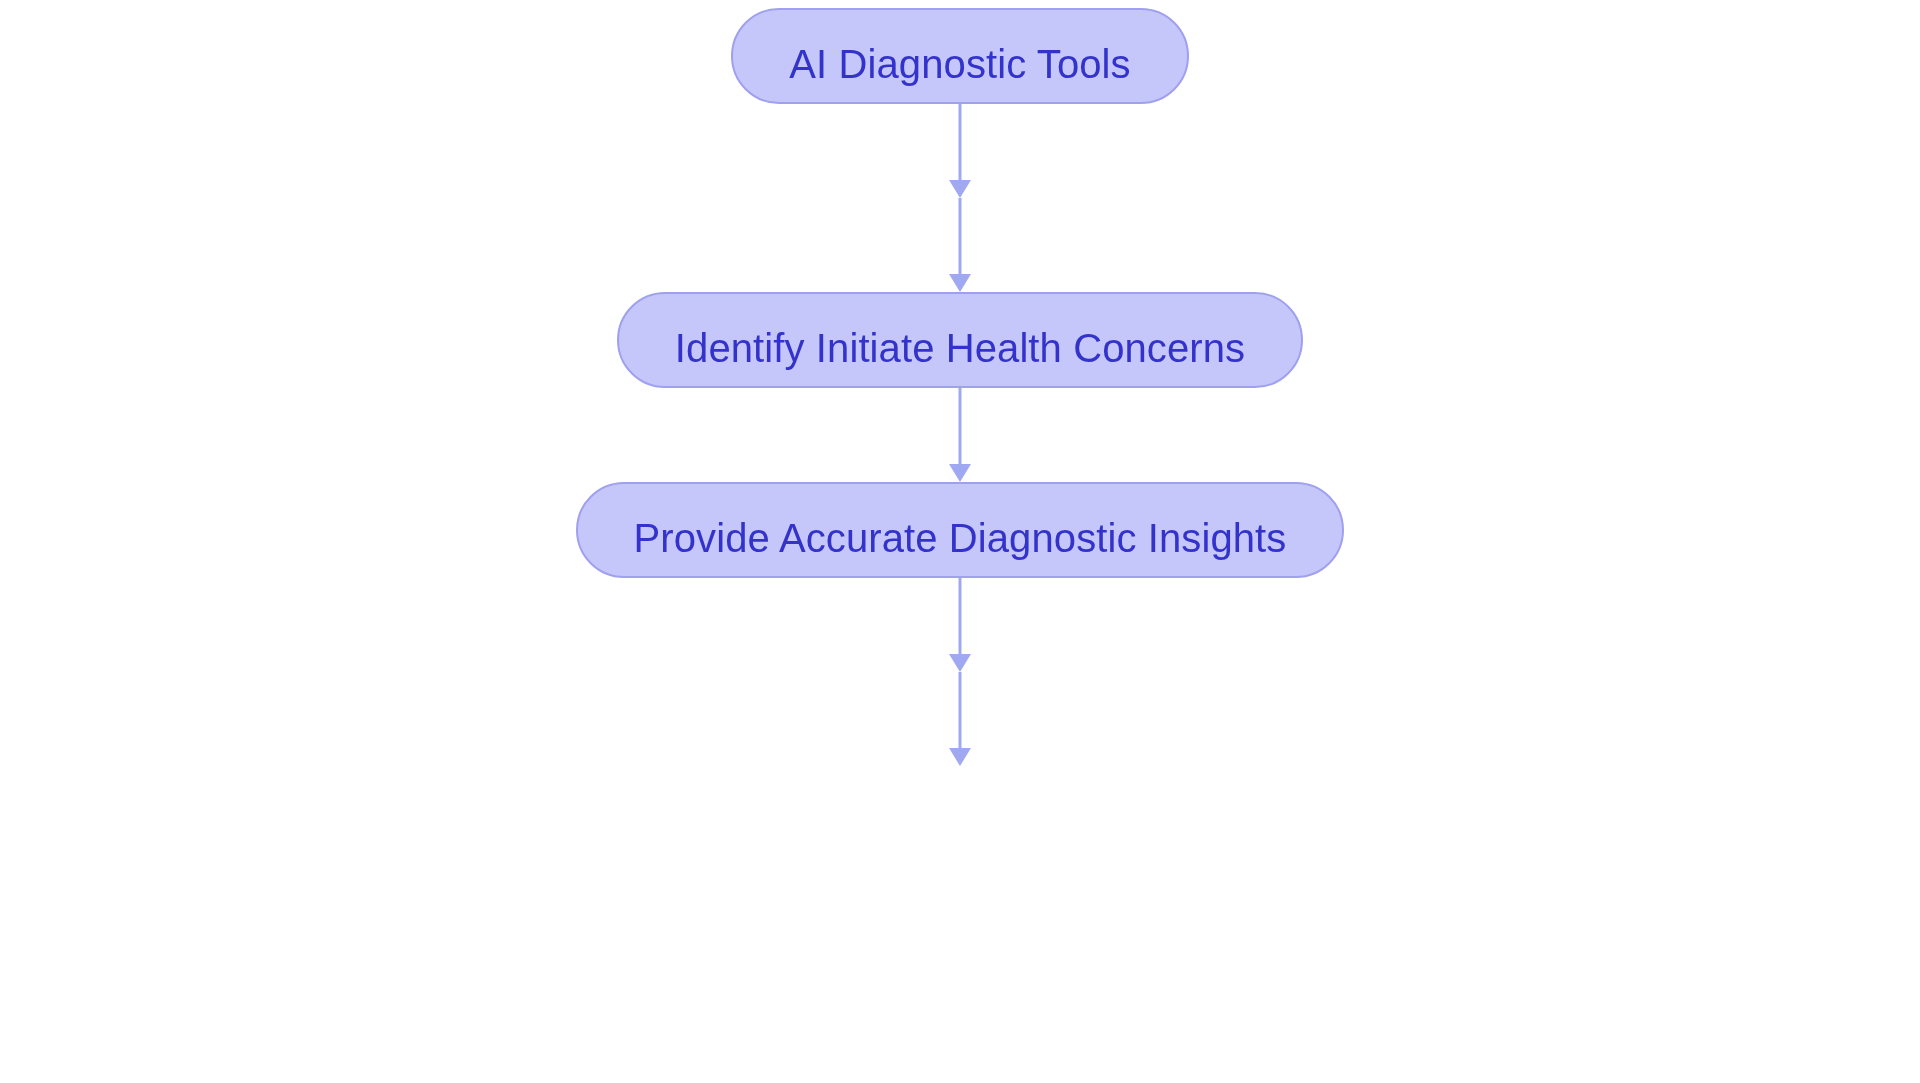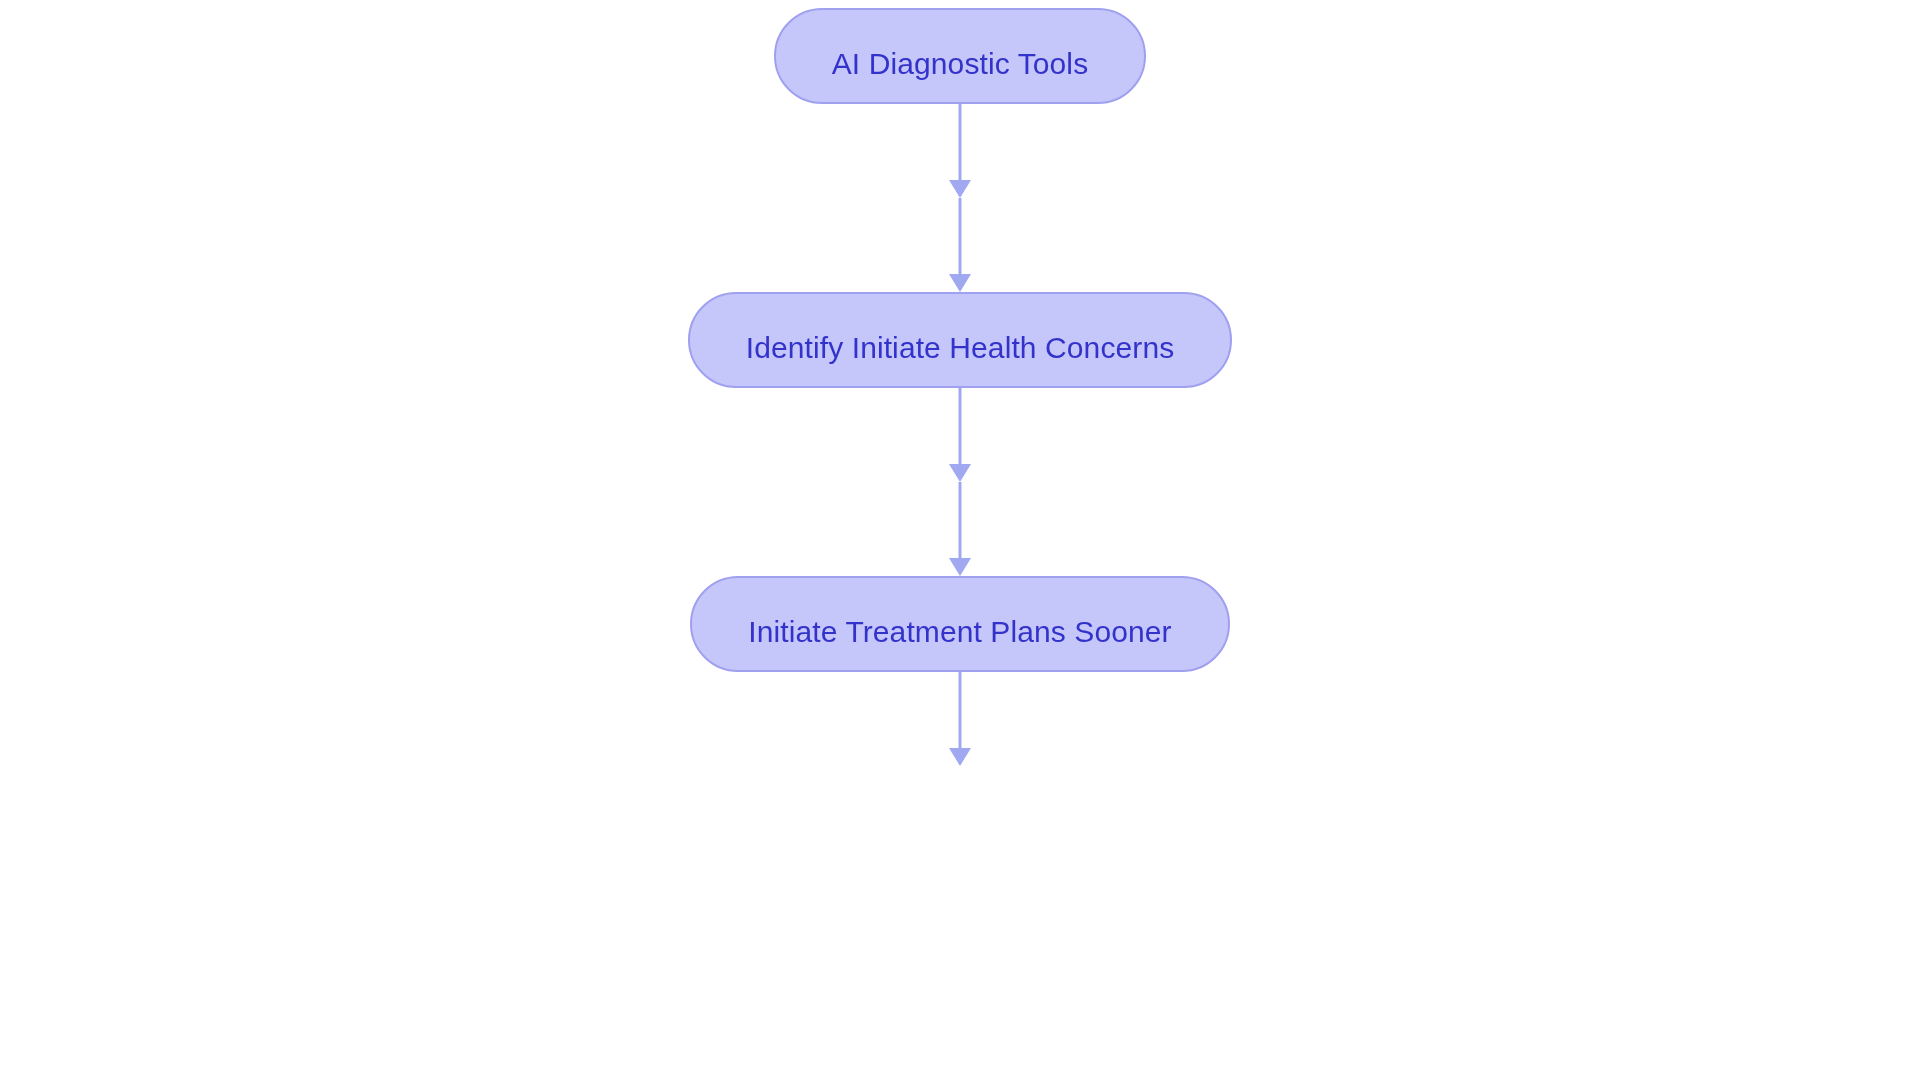--- a/index.html
+++ b/index.html
@@ -42,21 +42,21 @@
     height: 96px;
     padding: 0 56px;
     border-radius: 48px;
     background: #c5c6fa;
     border: 2px solid #9fa0ef;
     white-space: nowrap;
   }
 
   .flow-node-label {
     font-family: "Liberation Sans", sans-serif;
-    font-size: 30px;
+    font-size: 40px;
     font-weight: 400;
     line-height: 1;
     color: #3333cc;
     letter-spacing: 0.1px;
     white-space: nowrap;
     margin-top: 16px;
   }
 
   .flow-connector {
     width: 24px;
@@ -90,31 +90,31 @@
     <div class="flow-node">
       <span class="flow-node-label">Identify Initiate Health Concerns</span>
     </div>
   </div>
 
   <svg class="flow-connector" viewBox="0 0 24 94">
     <line x1="12" y1="0" x2="12" y2="76" stroke="#9fa8f0" stroke-width="3"></line>
     <polygon points="1,76 23,76 12,94" fill="#9fa8f0"></polygon>
   </svg>
 
+  <div class="flow-row">
+    <div class="flow-node">
+      <span class="flow-node-label">Provide Accurate Diagnostic Insights</span>
+    </div>
+  </div>
 
   <svg class="flow-connector" viewBox="0 0 24 94">
     <line x1="12" y1="0" x2="12" y2="76" stroke="#9fa8f0" stroke-width="3"></line>
     <polygon points="1,76 23,76 12,94" fill="#9fa8f0"></polygon>
   </svg>
 
-  <div class="flow-row">
-    <div class="flow-node">
-      <span class="flow-node-label">Initiate Treatment Plans Sooner</span>
-    </div>
-  </div>
 
   <svg class="flow-connector" viewBox="0 0 24 94">
     <line x1="12" y1="0" x2="12" y2="76" stroke="#9fa8f0" stroke-width="3"></line>
     <polygon points="1,76 23,76 12,94" fill="#9fa8f0"></polygon>
   </svg>
 
 
 </div>
 
 </body></html>

